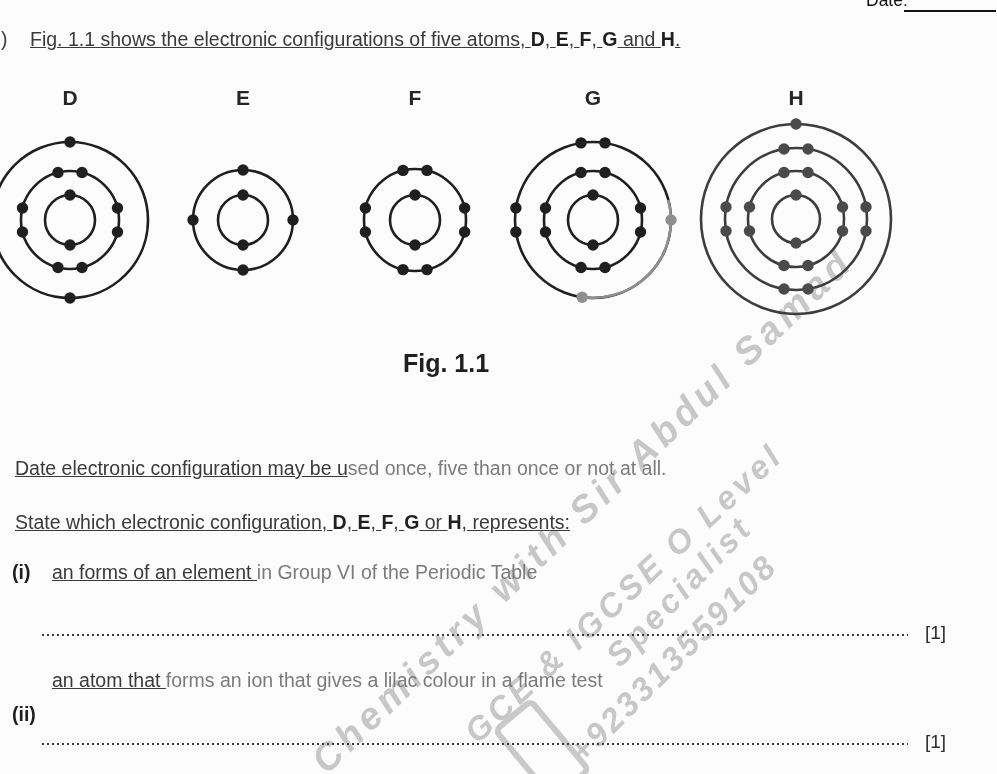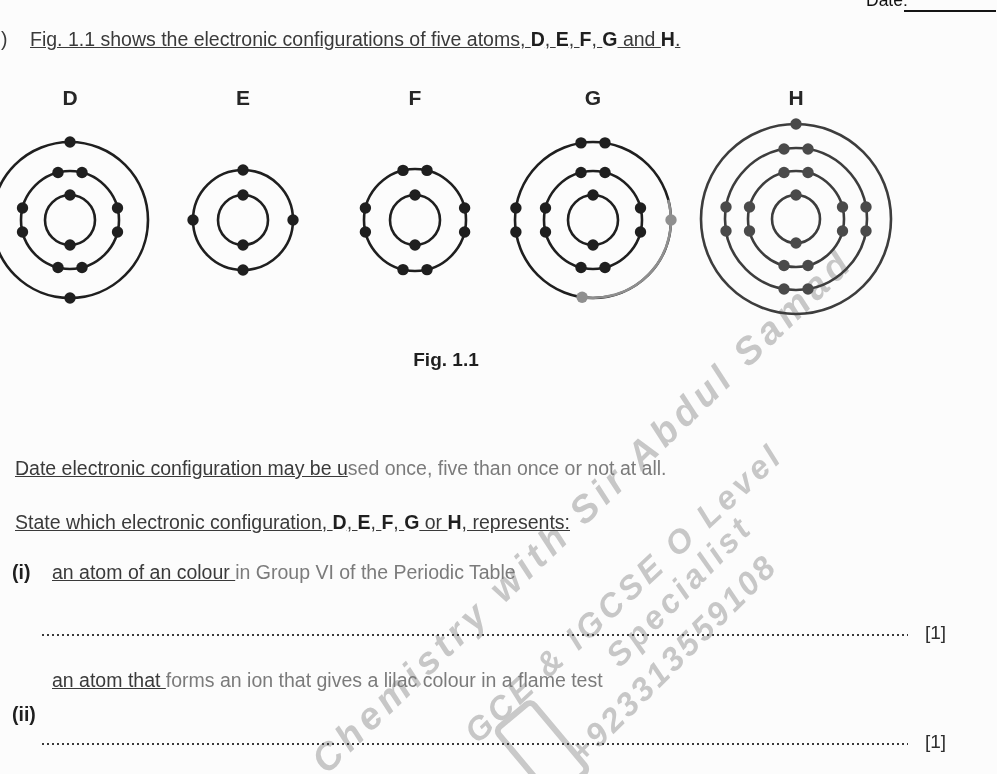--- a/index.html
+++ b/index.html
@@ -12,21 +12,21 @@
   .abs{position:absolute;}
   .body-text{font-size:19.5px; line-height:1.2; white-space:nowrap;}
   .sg-n{color:#3a3a3a;text-decoration:underline;}
   .sg-b{color:#1f1f1f; font-weight:bold;}
   .sg-g{color:#7b7b7b;}
   .qlabel{font-weight:bold; color:#1f1f1f;}
   .atom-label{
     font-weight:bold; font-size:21px; color:#262626;
     transform:translateX(-50%); white-space:nowrap;
   }
-  .caption{font-weight:bold; font-size:19px; color:#1f1f1f; transform:translateX(-50%);}
+  .caption{font-weight:bold; font-size:25px; color:#1f1f1f; transform:translateX(-50%);}
   .dotted-line{
     height:2.4px;
     background-image:repeating-linear-gradient(to right, #3a3a3a 0 2px, transparent 2px 5px);
   }
   .mark{font-size:19px; color:#2e2e2e;}
   .date{font-size:17.5px; color:#111;}
   .date-line{height:2.2px; background:#151515;}
   .wm{
     color:#c7c7c7; font-weight:bold; font-style:italic;
     white-space:nowrap; transform-origin:0 50%; z-index:0;
@@ -154,21 +154,21 @@
         <circle cx="796.0" cy="29.0" r="5.7" fill="#4a4a4a"></circle>
       </g>
     </svg>
 
   <div class="abs content caption" style="left:446px; top:349px;">Fig. 1.1</div>
 
   <div class="abs content body-text" style="left:15px; top:457px;"><span class="sg-n">Date electronic configuration may be u</span><span class="sg-g">sed once, five than once or not at all.</span></div>
   <div class="abs content body-text" style="left:15px; top:511px;"><span class="sg-n">State which electronic configuration, </span><span class="sg-b">D</span><span class="sg-n">, </span><span class="sg-b">E</span><span class="sg-n">, </span><span class="sg-b">F</span><span class="sg-n">, </span><span class="sg-b">G</span><span class="sg-n"> or </span><span class="sg-b">H</span><span class="sg-n">, represents:</span></div>
 
   <div class="abs content body-text qlabel" style="left:12px; top:561px;">(i)</div>
-  <div class="abs content body-text" style="left:52px; top:561px;"><span class="sg-n">an atom of an colour </span><span class="sg-g">in Group VI of the Periodic Table</span></div>
+  <div class="abs content body-text" style="left:52px; top:561px;"><span class="sg-n">an forms of an element </span><span class="sg-g">in Group VI of the Periodic Table</span></div>
   <div class="abs content dotted-line" style="left:42px; top:634px; width:866px;"></div>
   <div class="abs content mark" style="left:925px; top:622px;">[1]</div>
 
   <div class="abs content body-text qlabel" style="left:12px; top:703px;">(ii)</div>
   <div class="abs content body-text" style="left:52px; top:669px;"><span class="sg-n">an atom that </span><span class="sg-g">forms an ion that gives a lilac colour in a flame test</span></div>
   <div class="abs content dotted-line" style="left:42px; top:743px; width:866px;"></div>
   <div class="abs content mark" style="left:925px; top:731px;">[1]</div>
 
 </div>
 

